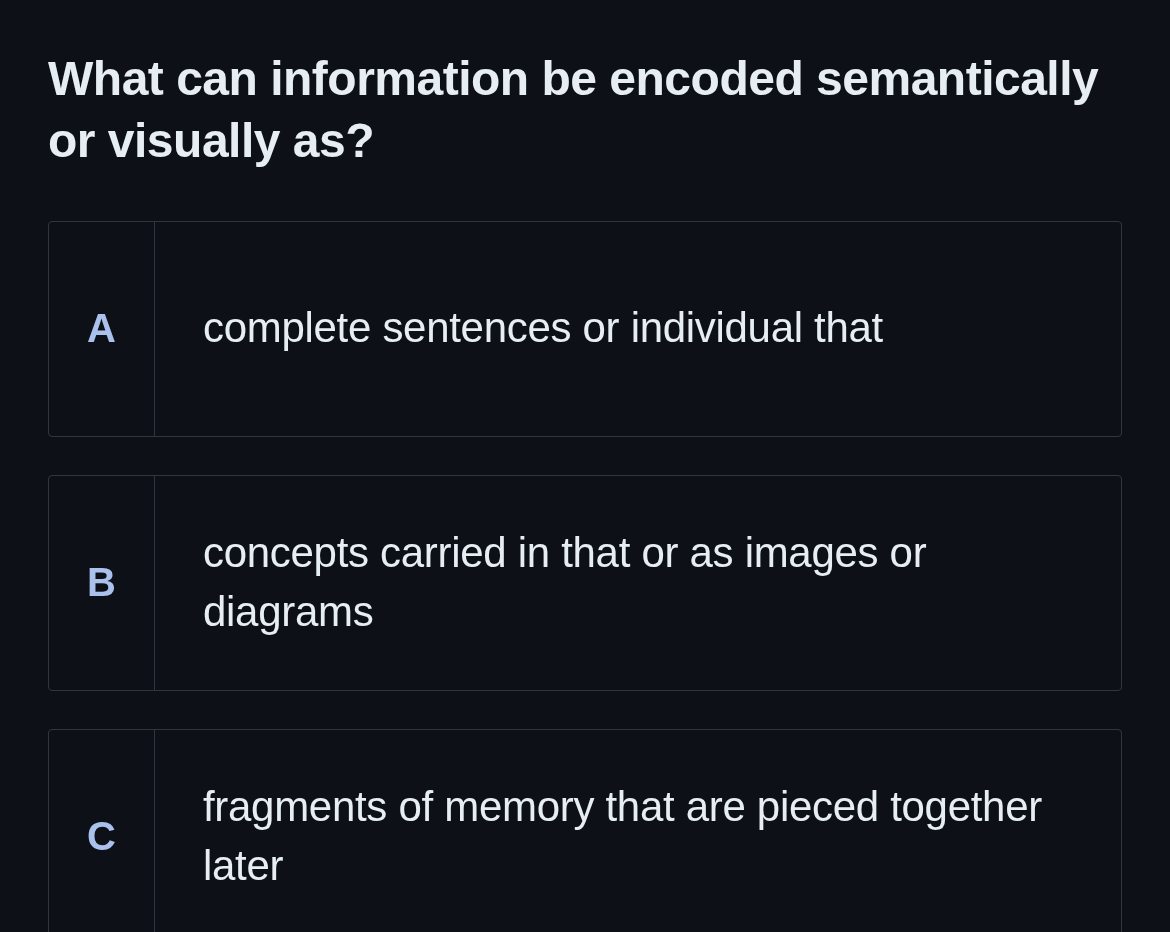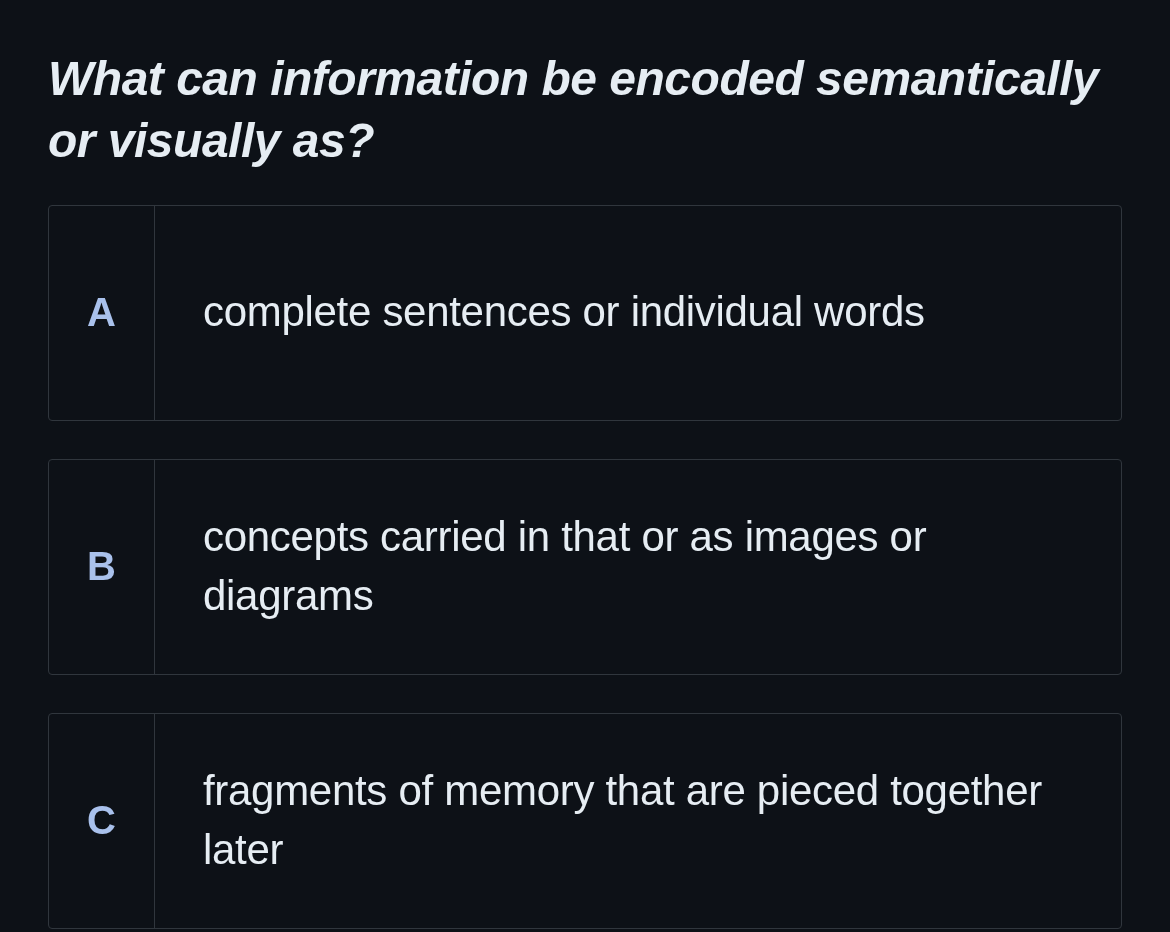--- a/index.html
+++ b/index.html
@@ -16,23 +16,22 @@
       padding: 0;
     }
     .container {
       padding: 48px 48px 0 48px;
     }
     .question {
       color: #e6edf3;
       font-size: 48px;
       font-weight: 600;
       line-height: 1.3;
-      margin-bottom: 32px;
+      margin-bottom: 48px;
       letter-spacing: -0.5px;
-      font-style: italic;
     }
     .options {
       display: flex;
       flex-direction: column;
       gap: 38px;
     }
     .option {
       display: flex;
       border: 1px solid #30363d;
       border-radius: 4px;
@@ -65,21 +64,21 @@
     }
   </style>
 </head>
 <body>
 
 <div class="container">
   <h1 class="question">What can information be encoded semantically or visually as?</h1>
   <div class="options">
     <div class="option">
       <div class="option-letter">A</div>
-      <div class="option-text">complete sentences or individual words</div>
+      <div class="option-text">complete sentences or individual that</div>
     </div>
     <div class="option">
       <div class="option-letter">B</div>
       <div class="option-text">concepts carried in that or as images or diagrams</div>
     </div>
     <div class="option">
       <div class="option-letter">C</div>
       <div class="option-text">fragments of memory that are pieced together later</div>
     </div>
   </div>

